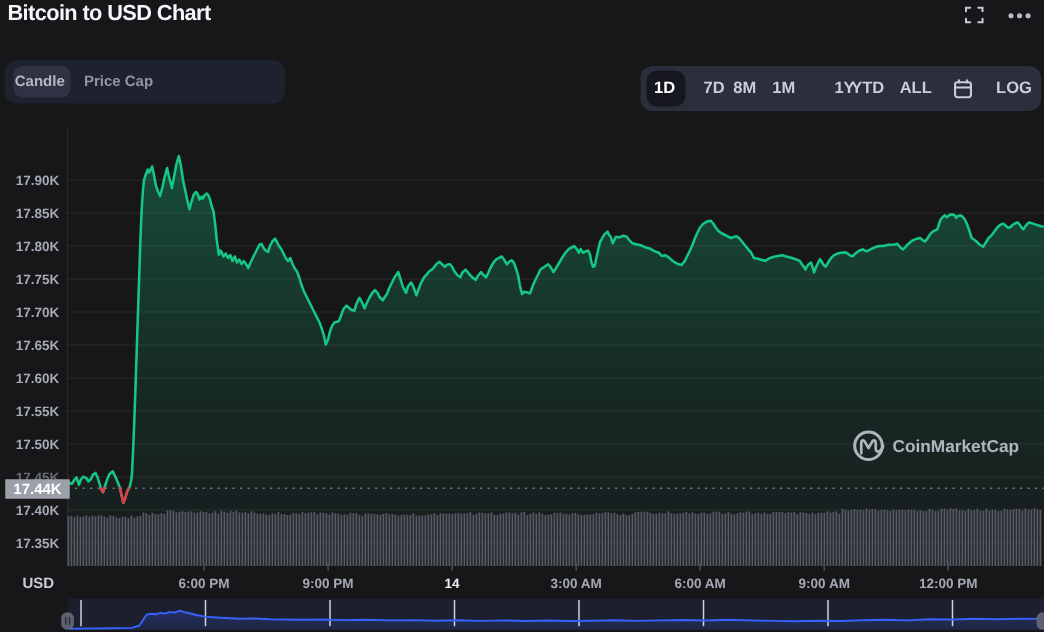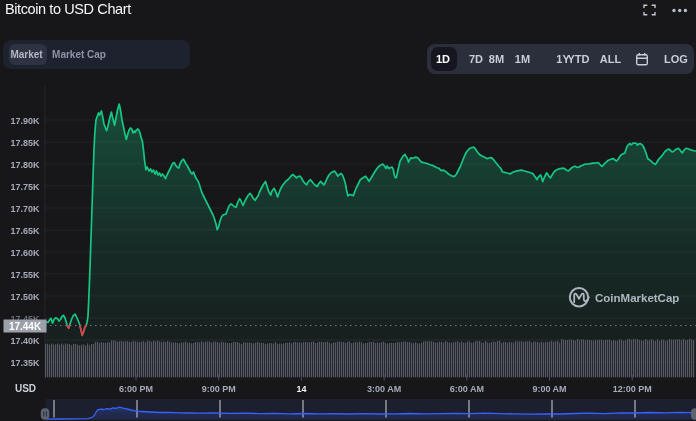--- a/index.html
+++ b/index.html
@@ -1,18 +1,18 @@
 <!DOCTYPE html>
 <html><head><meta charset="utf-8">
 <style>
 *{margin:0;padding:0;box-sizing:border-box;}
 html,body{width:696px;height:421px;background:#17171a;overflow:hidden;font-family:"Liberation Sans",sans-serif;}
 #wrap{position:relative;width:696px;height:421px;}
 #chart{position:absolute;left:0;top:0;}
-.title{position:absolute;left:5px;top:1px;font-size:14.5px;font-weight:400;color:#f4f6f9;letter-spacing:-0.4px;}
+.title{position:absolute;left:5px;top:1px;font-size:14.5px;font-weight:700;color:#f4f6f9;letter-spacing:-0.4px;}
 .tabs{position:absolute;left:3px;top:40px;width:187px;height:29px;background:#1e212e;border-radius:8px;}
 .tab{position:absolute;transform:translateX(-50%);top:4px;font-size:10px;font-weight:700;color:#8e95a8;height:21px;line-height:21px;white-space:nowrap;}
 .tabchip{position:absolute;left:6px;top:4px;width:38px;height:21px;background:#2e3242;border-radius:6px;}
 .ranges{position:absolute;left:427px;top:44px;width:267px;height:30px;background:#2b2e3b;border-radius:8px;}
 .rng{position:absolute;transform:translateX(-50%);top:0;height:30px;line-height:30px;font-size:11px;font-weight:700;color:#c9cdd7;white-space:nowrap;}
 .rngchip{position:absolute;left:4px;top:3px;width:26px;height:24px;background:#15161f;border-radius:7px;}
 .icons{position:absolute;right:8px;top:4px;display:flex;align-items:center;gap:16px;}
 </style></head>
 <body>
 <div id="wrap">
@@ -112,22 +112,22 @@
 <line x1="635" y1="400" x2="635" y2="417.5" stroke="rgba(255,255,255,0.8)" stroke-width="1"></line>
 <polyline points="46,419.2 60,419 75,418.8 88,418.6 93,417 95,414 96.5,411.5 98,409.6 101,409.2 104,409.5 107,408.6 110,409.1 113,407.9 116,408.4 119.7,407.2 123,408.1 127,409 131,410 136.9,411.1 142,411.5 150,412 160,412.5 170,412.3 180,412.8 190,413 200,413.2 215,413 230,413.4 245,413.2 260,413.6 275,413.4 290,413.8 305,413.5 320,413.9 335,413.6 350,414 365,413.7 380,414 395,413.8 410,413.5 425,413.9 440,413.6 455,413.3 470,413.7 485,413.2 500,413.6 515,413.9 530,414.2 545,413.8 560,414 575,413.5 590,413.2 605,413.6 620,412.8 635,413 650,412.5 665,412.8 680,412.4 692,412.6 696,412.7" fill="none" stroke="#3861fb" stroke-width="1.3" stroke-linejoin="round"></polyline>
 <rect x="40.8" y="408.2" width="8.5" height="11.6" rx="4" fill="#5d6270"></rect>
 <line x1="43.8" y1="411.5" x2="43.8" y2="416.5" stroke="#2b2e38" stroke-width="1"></line>
 <line x1="46.3" y1="411.5" x2="46.3" y2="416.5" stroke="#2b2e38" stroke-width="1"></line>
 <rect x="691" y="408.2" width="8.5" height="11.6" rx="4" fill="#5d6270"></rect>
 </svg></div>
 <div class="title">Bitcoin to USD Chart</div>
 <div class="tabs">
   <div class="tabchip"></div>
-  <div class="tab" style="left:23.5px;color:#b2b8c4">Market</div>
-  <div class="tab" style="left:76px">Market Cap</div>
+  <div class="tab" style="left:23.5px;color:#b2b8c4">Candle</div>
+  <div class="tab" style="left:76px">Price Cap</div>
 </div>
 <div class="ranges">
   <div class="rngchip"></div>
   <div class="rng" style="left:16px;color:#fff">1D</div>
   <div class="rng" style="left:49px">7D</div>
   <div class="rng" style="left:69.5px">8M</div>
   <div class="rng" style="left:95.5px">1M</div>
   <div class="rng" style="left:136px">1Y</div>
   <div class="rng" style="left:151.5px">YTD</div>
   <div class="rng" style="left:183.5px">ALL</div>

